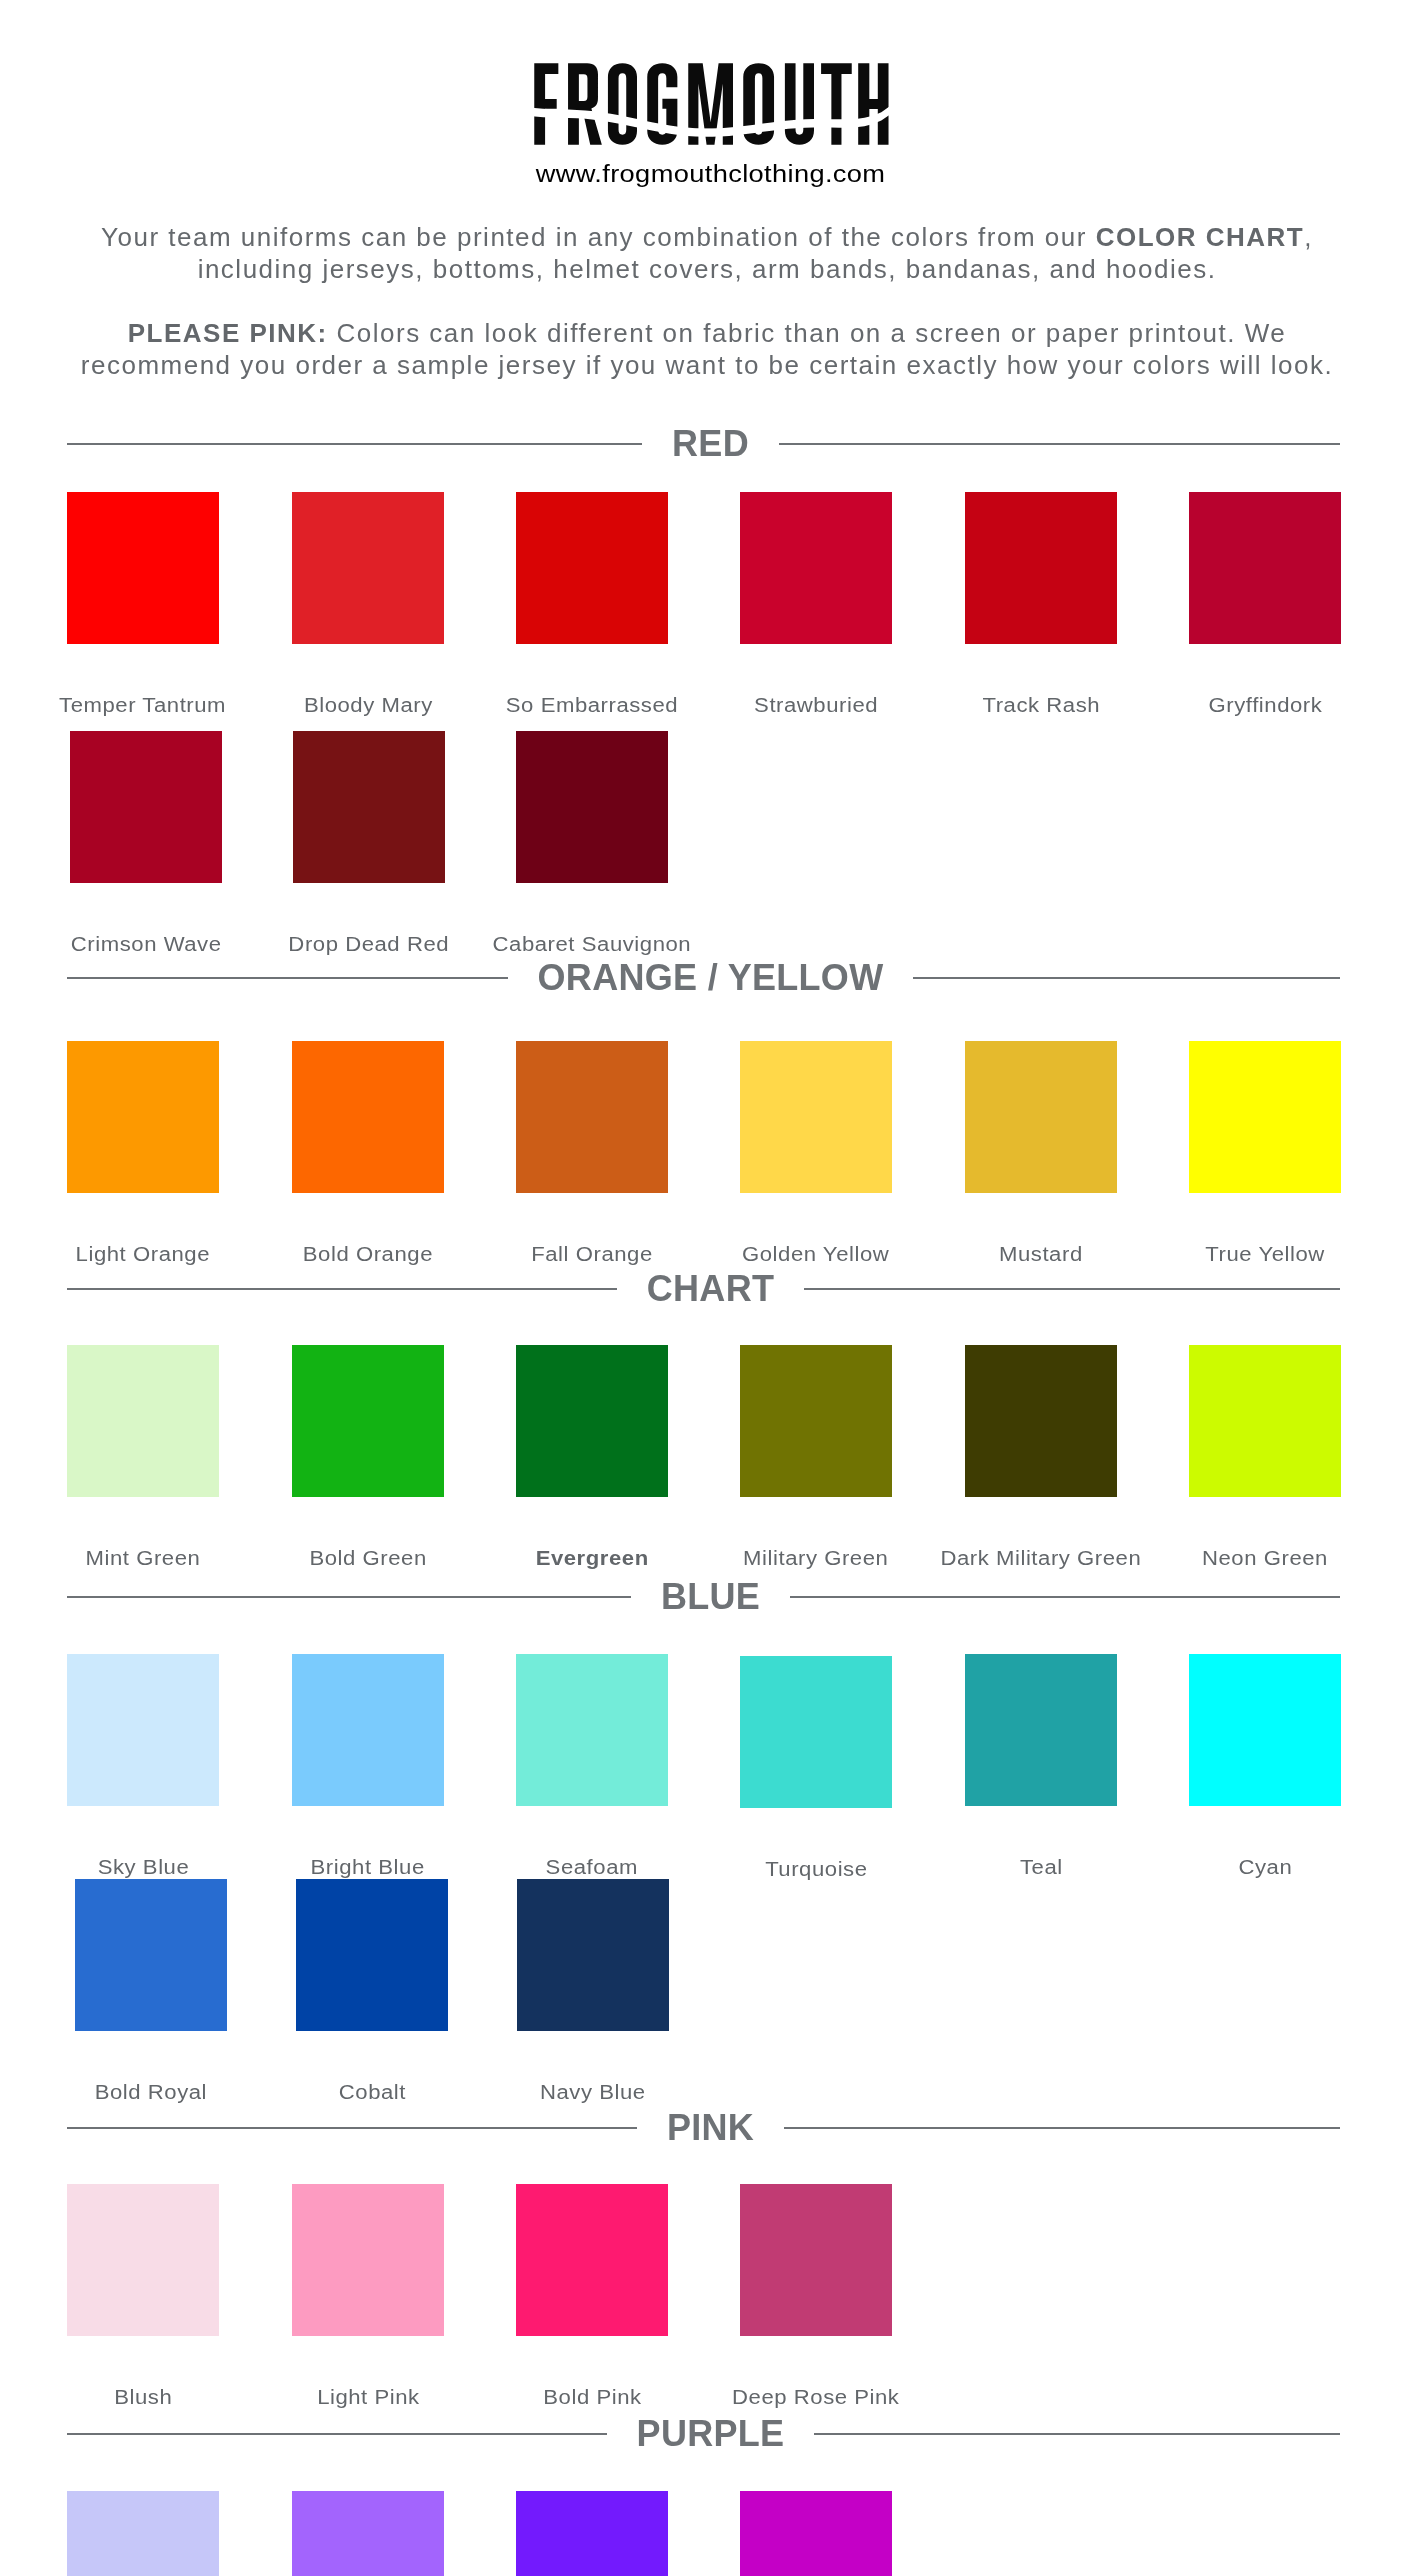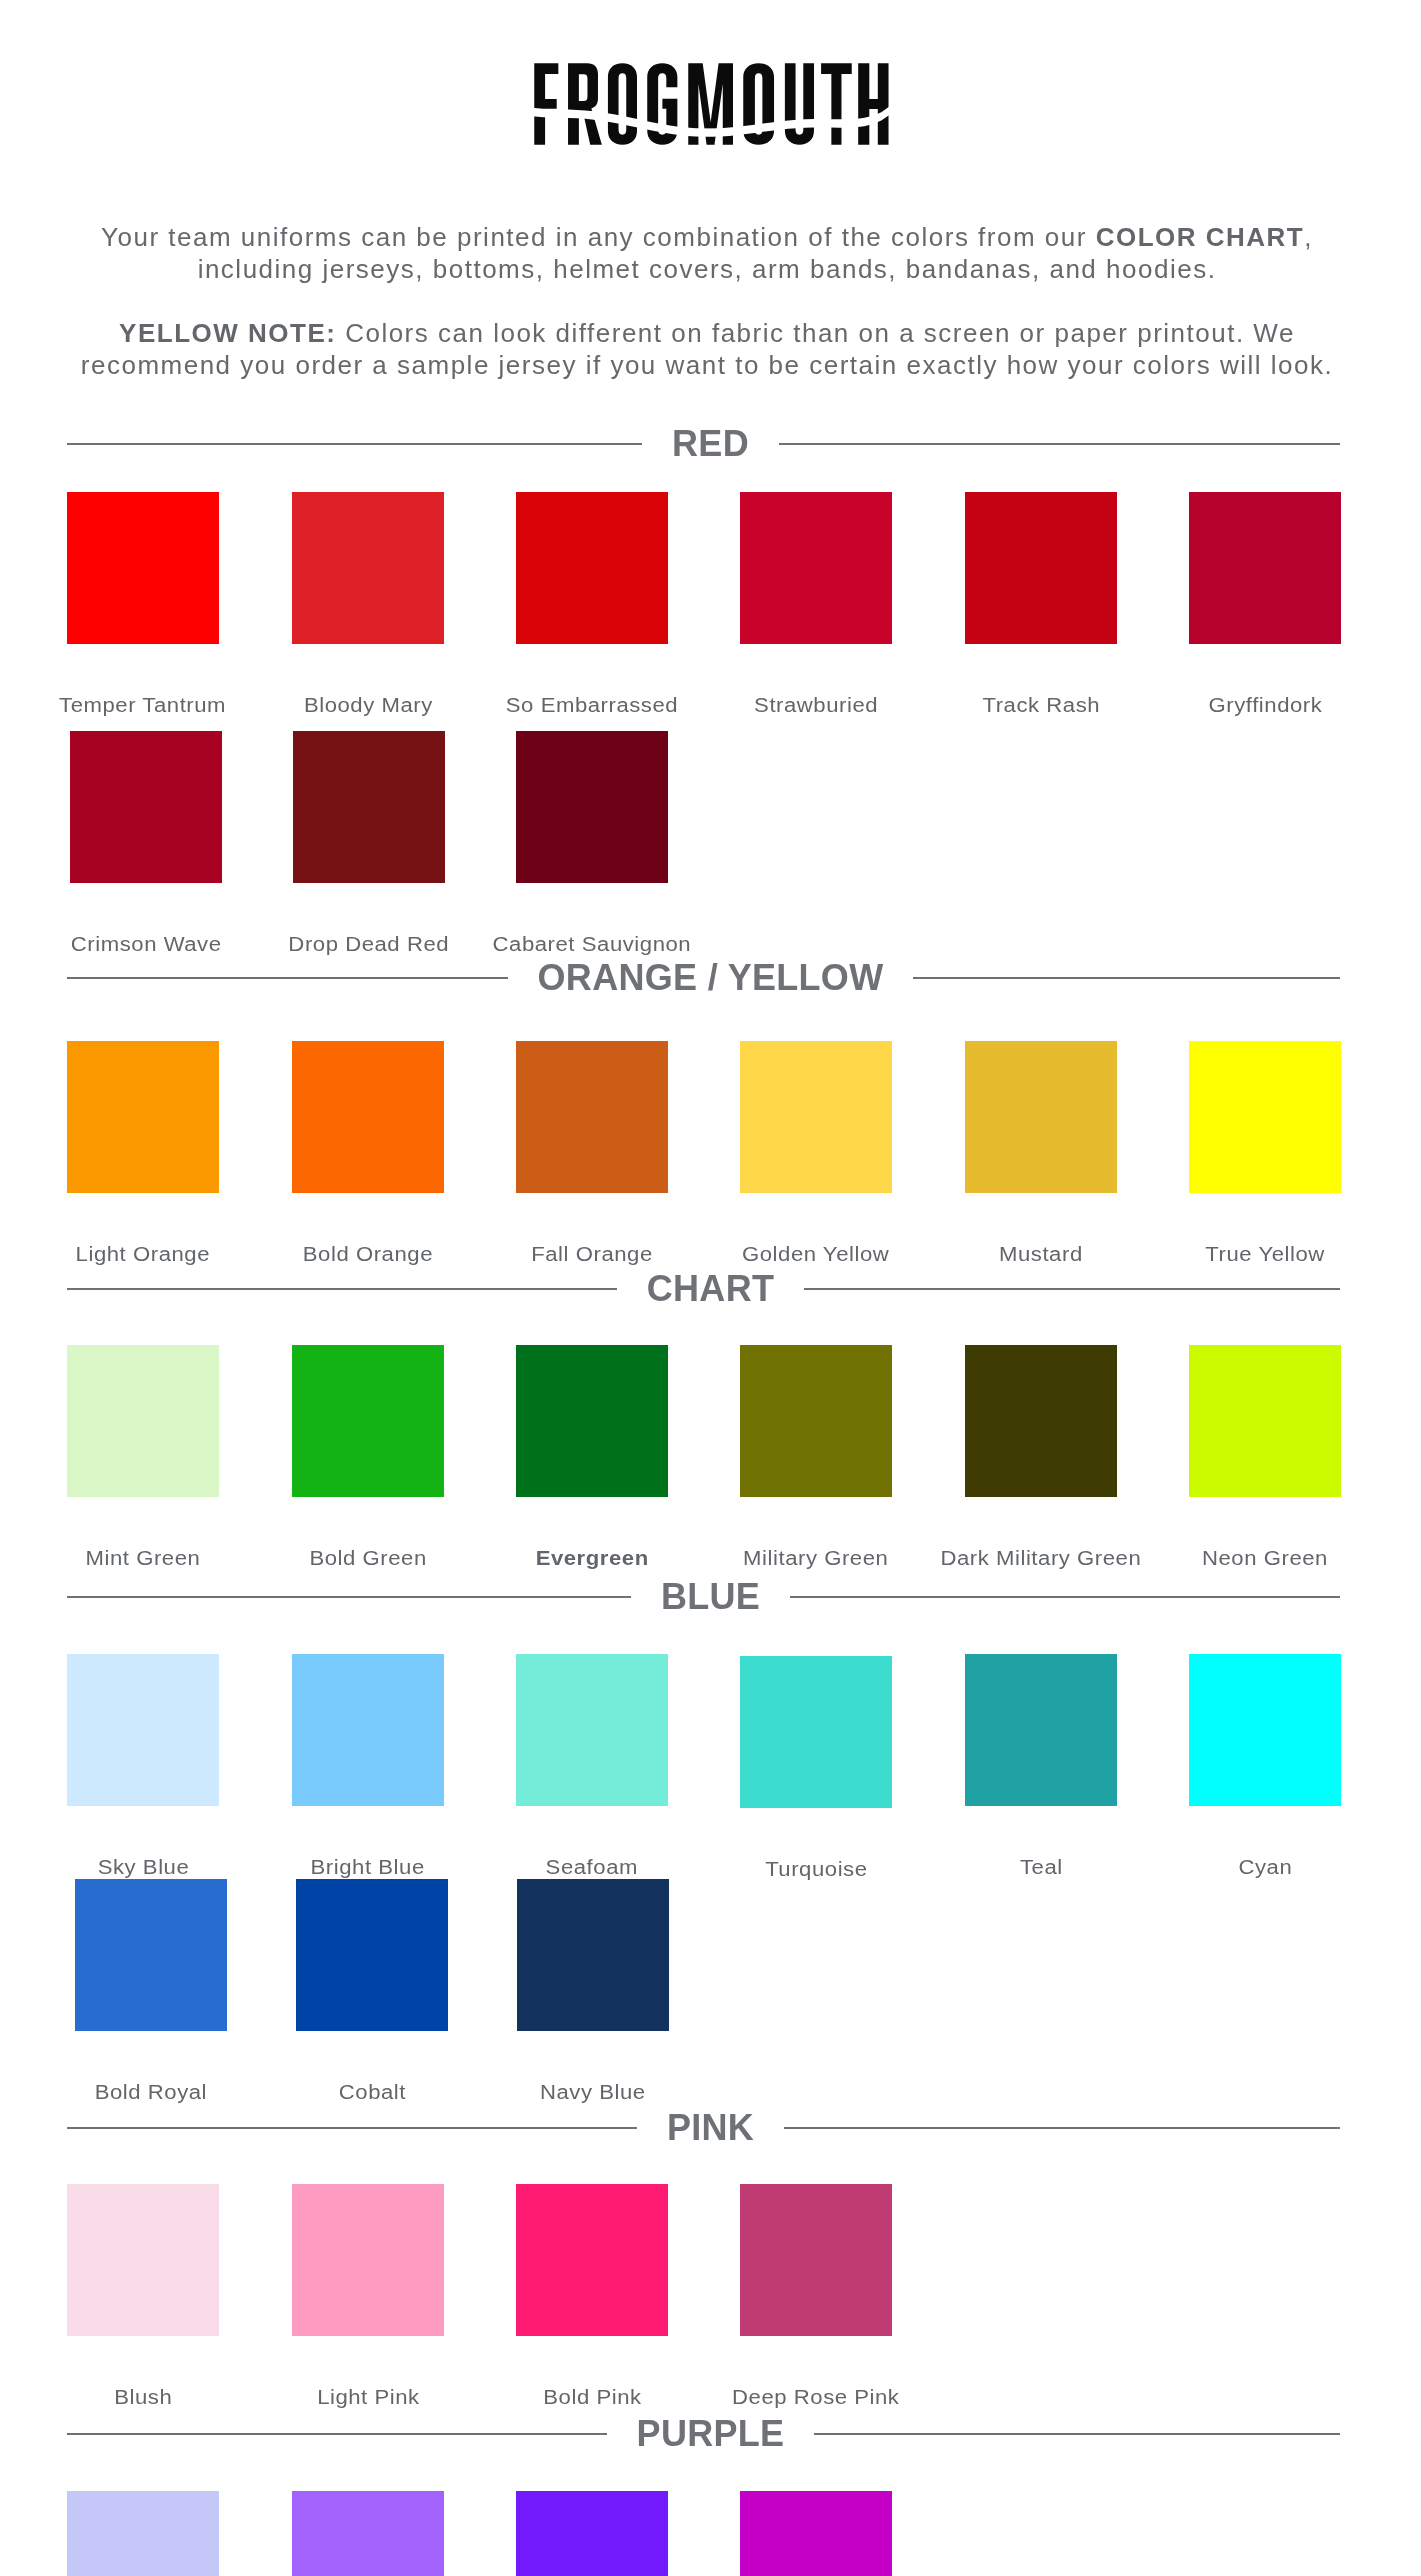--- a/index.html
+++ b/index.html
@@ -44,24 +44,25 @@
           <clipPath id="fm-bot" clipPathUnits="userSpaceOnUse">
             <path d="M-15.0,100.1 L1.4,103.2 L17.8,104.7 L34.2,105.4 L50.5,105.8 L66.9,106.1 L83.3,106.8 L99.7,107.9 L116.1,109.5 L132.5,111.7 L148.9,114.3 L165.2,117.3 L181.6,120.7 L198.0,124.1 L214.4,127.6 L230.8,131.0 L247.2,134.1 L263.6,136.9 L280.0,139.2 L296.3,141.0 L312.7,142.2 L329.1,142.8 L345.5,142.7 L361.9,142.1 L378.3,141.0 L394.7,139.4 L411.0,137.5 L427.4,135.4 L443.8,133.1 L460.2,131.0 L476.6,129.0 L493.0,127.3 L509.4,126.0 L525.8,125.1 L542.1,124.6 L558.5,124.6 L574.9,124.8 L591.3,125.0 L607.7,125.0 L624.1,124.3 L640.5,122.2 L656.8,118.1 L673.2,111.1 L689.6,99.8 L706.0,96.2 L706,200 L-15,200 Z"></path>
           </clipPath>
           <path id="fm-word" d="M0.5,0 H47.2 V21.0 H21.5 V69.2 H44.0 V88.5 H21.5 V158 H0.5 Z M66.0,0 H103.0 C116.8,0 124.0,7.2 124.0,21.0 V68.0 C124.0,78.5 119.8,85.2 111.2,87.8 L131.5,158 H109.0 L95.0,95.0 H87.0 V158 H66.0 Z M87.0,21.4 V73.4 H96.5 C101.6,73.4 103.6,70.8 103.6,65.3 V29.5 C103.6,24.0 101.6,21.4 96.5,21.4 Z M171.5,0 C189.0,0 199.7,10.0 199.7,27.0 V131.0 C199.7,148.0 189.0,158 171.5,158 C154.0,158 143.3,148.0 143.3,131.0 V27.0 C143.3,10.0 154.0,0 171.5,0 Z M171.5,19.5 C166.2,19.5 163.9,22.8 163.9,29.0 V129.0 C163.9,135.2 166.2,138.5 171.5,138.5 C176.8,138.5 178.8,135.2 178.8,129.0 V29.0 C178.8,22.8 176.8,19.5 171.5,19.5 Z M248.7,0 C266.0,0 277.9,10.0 277.9,27.0 V46.6 H256.5 V29.0 C256.5,22.8 254.0,19.5 248.7,19.5 C243.4,19.5 240.6,22.8 240.6,29.0 V129.0 C240.6,135.2 243.4,138.5 248.7,138.5 C254.0,138.5 256.5,135.2 256.5,129.0 V88.4 H248.9 V69.0 H277.9 V131.0 C277.9,148.0 266.0,158 248.7,158 C231.4,158 219.5,148.0 219.5,131.0 V27.0 C219.5,10.0 231.4,0 248.7,0 Z M299.0,0 H327.0 L342.4,114.6 L357.8,0 H385.7 V158 H365.9 V40.0 L349.8,158 H334.5 L318.7,40.0 V158 H299.0 Z M435.4,0 C452.9,0 465.3,10.0 465.3,27.0 V131.0 C465.3,148.0 452.9,158 435.4,158 C417.9,158 405.6,148.0 405.6,131.0 V27.0 C405.6,10.0 417.9,0 435.4,0 Z M435.4,19.5 C430.1,19.5 428.2,22.8 428.2,29.0 V129.0 C428.2,135.2 430.1,138.5 435.4,138.5 C440.7,138.5 442.7,135.2 442.7,129.0 V29.0 C442.7,22.8 440.7,19.5 435.4,19.5 Z M486.3,0 H507.0 V129.0 C507.0,135.2 509.2,138.5 514.5,138.5 C519.8,138.5 522.0,135.2 522.0,129.0 V0 H542.7 V131.0 C542.7,148.0 531.0,158 514.5,158 C498.0,158 486.3,148.0 486.3,131.0 Z M556.5,0 H615.9 V21.0 H596.0 V158 H576.4 V21.0 H556.5 Z M628.4,0 H650.0 V69.4 H666.4 V0 H687.2 V158 H666.4 V88.8 H650.0 V158 H628.4 Z"></path>
         </defs>
         <use href="#fm-word" clip-path="url(#fm-top)" fill="#0b0b0b"></use>
         <use href="#fm-word" clip-path="url(#fm-bot)" fill="#0b0b0b"></use>
       </svg>
   </div>
 
+  <div class="site-url"><span>www.frogmouthclothing.com</span></div>
 
   <div class="intro" id="intro1"><span>Your team uniforms can be printed in any combination of the colors from our </span><b>COLOR CHART</b><span>,</span><br><span>including jerseys, bottoms, helmet covers, arm bands, bandanas, and hoodies.</span></div>
 
-  <div class="intro" id="intro2"><b>YELLOW NOTE:</b><span> Colors can look different on fabric than on a screen or paper printout. We</span><br><span>recommend you order a sample jersey if you want to be certain exactly how your colors will look.</span></div>
+  <div class="intro" id="intro2"><b>PLEASE PINK:</b><span> Colors can look different on fabric than on a screen or paper printout. We</span><br><span>recommend you order a sample jersey if you want to be certain exactly how your colors will look.</span></div>
 
   <div id="sections-root">
       <div class="sec-head" style="position:absolute;left:0;top:427px;width:1421px;height:33px;">
         <div class="sec-rule"></div>
         <div class="sec-title"><span>RED</span></div>
       </div>
       <div class="cell" style="left:67px;top:492px;">
         <div class="sw" style="background:#FE0000;"></div>
         <div class="lbl"><span>Temper Tantrum</span></div>
       </div>

